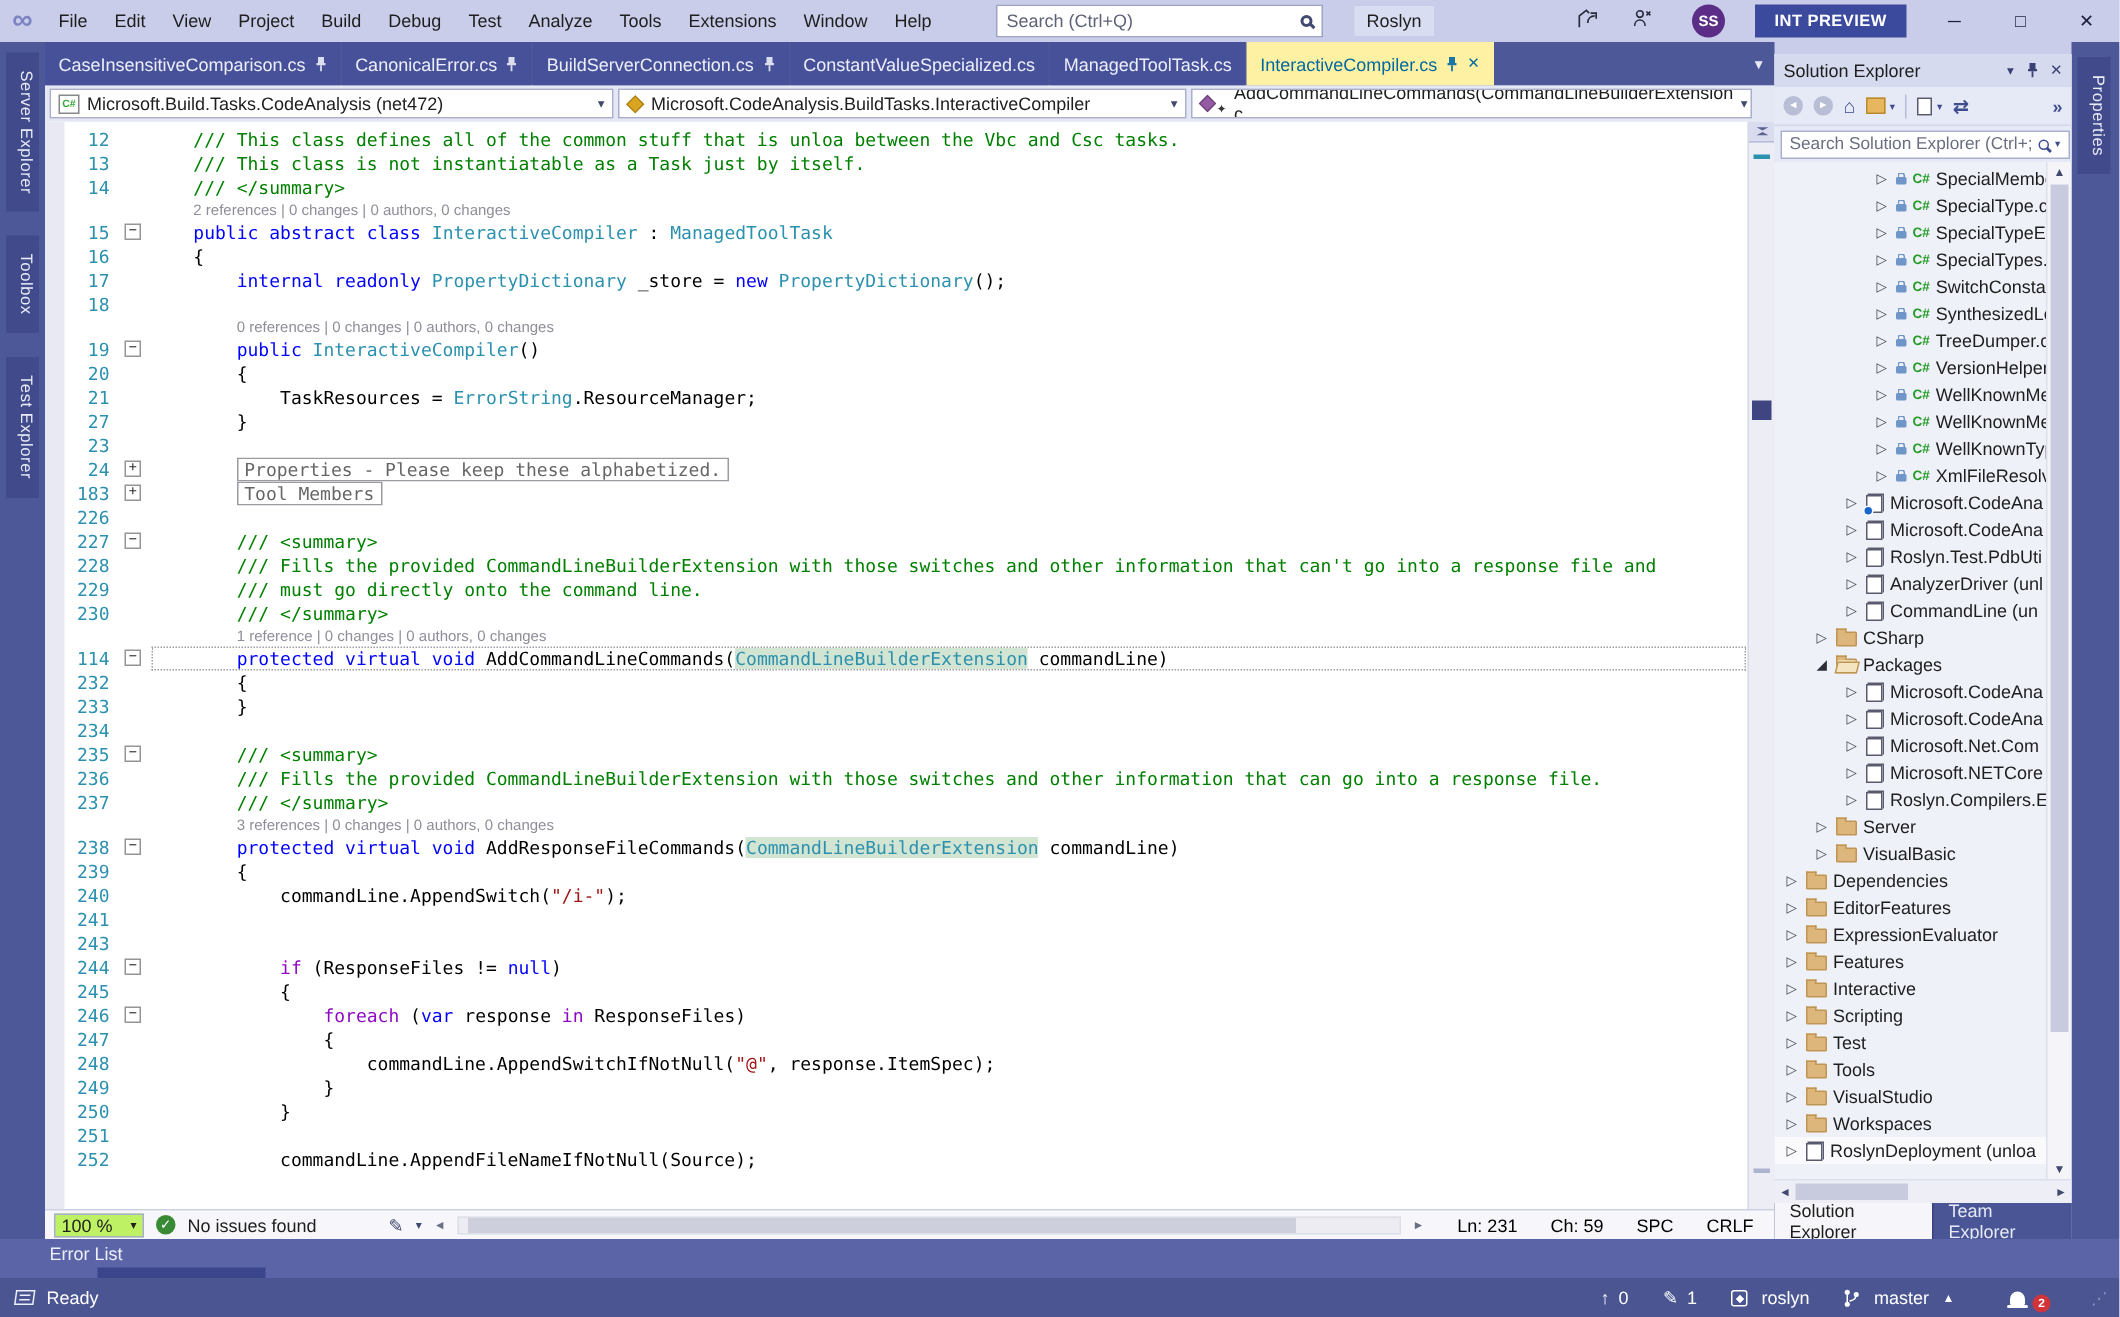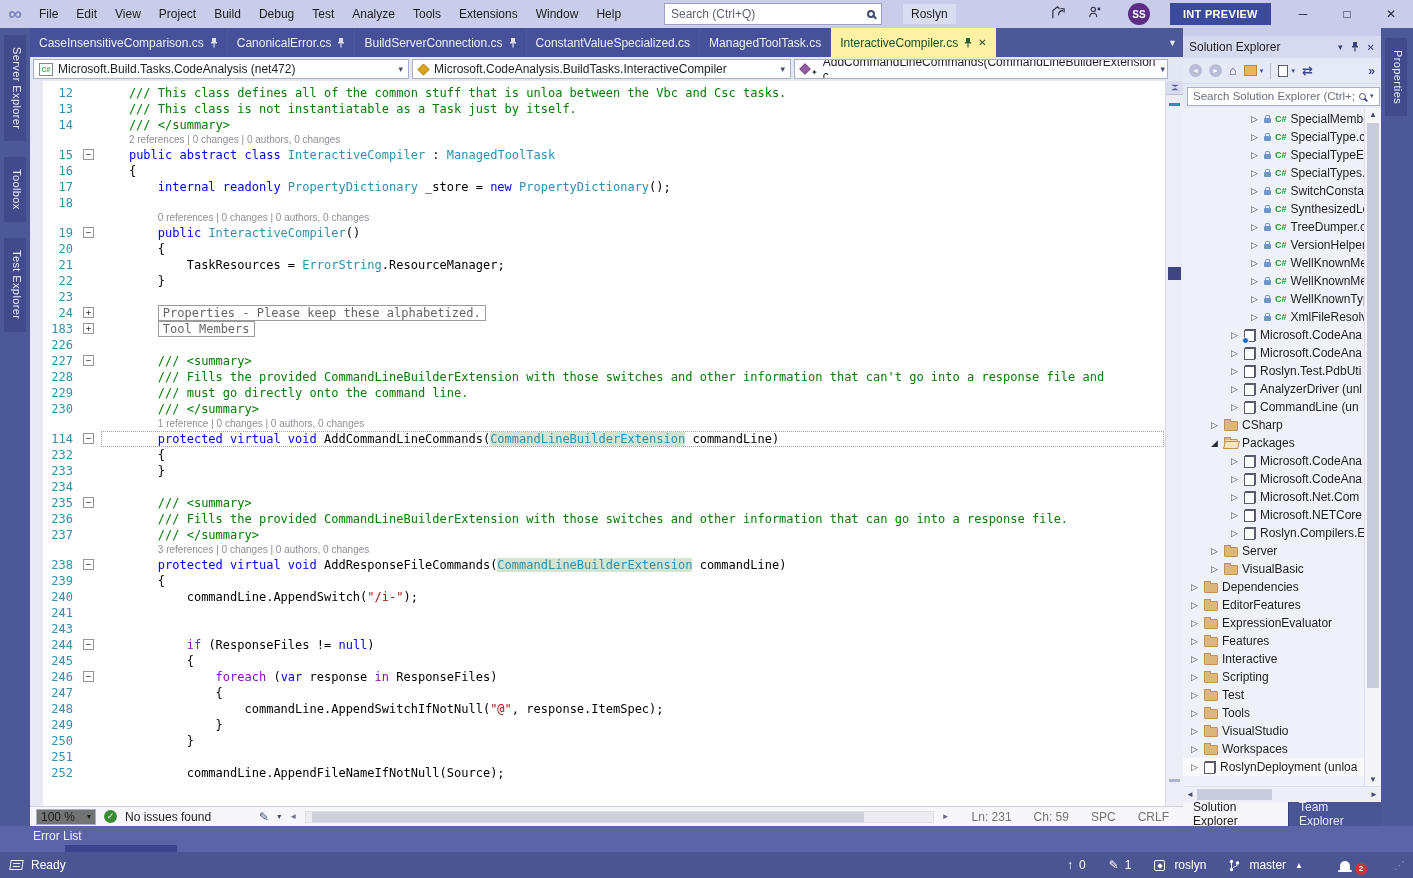--- a/index.html
+++ b/index.html
@@ -27,21 +27,21 @@
   
   .leftstrip { position:absolute; left:0; top:28px; width:30px; height:798px; background:#4D5899; }
   .rightstrip { position:absolute; left:1381px; top:28px; width:32px; height:798px; background:#4D5899; }
   .vtab { writing-mode:vertical-rl; background:#414B8C; color:#E9EBF7; font-size:11px; padding:12px 3px; margin:0 0 16px 4px; width:22px; letter-spacing:.4px; }
   .leftstrip .vtab:first-child { margin-top:7px; }
   .rightstrip .vtab { margin-top:10px; }
 
   
   .tabstrip { position:absolute; left:30px; top:28px; width:1153px; height:29px; background:#4D5899; display:flex; align-items:stretch; }
   .doctab { display:flex; align-items:center; gap:6px; padding:0 9px; margin-right:1px; background:#46519A; color:#ECEEF9; white-space:nowrap; }
-  .doctab.active { background:#FFF1A3; color:#14532d; }
+  .doctab.active { background:#FFF1A3; color:#0369a1; }
   .doctab .pin { display:inline-flex; opacity:.9; }
   .tabddn { position:absolute; right:6px; top:0; height:29px; display:flex; align-items:center; color:#E8EAF6; font-size:9px; }
 
   
   .crumbbar { position:absolute; left:30px; top:57px; width:1153px; height:24px; background:#E4E7F4; display:flex; align-items:center; gap:3px; padding:0 3px; }
   .dd { height:20px; background:#fff; border:1px solid #A9AECC; display:flex; align-items:center; gap:5px; padding:0 5px; overflow:hidden; }
   .dd .chev { margin-left:auto; font-size:9px; color:#41496F; }
   .dd1 { width:376px; } .dd2 { width:379px; } .dd3 { width:374px; }
   .csproj-ico { width:14px; height:13px; background:#fff; border:1px solid #888; color:#37A93C; font-size:7px; font-weight:bold; display:flex; align-items:center; justify-content:center; flex:none; }
   .class-ico { width:11px; height:11px; background:#D9A521; border:1px solid #A87B14; transform:rotate(45deg) scale(.78); flex:none; }
@@ -67,28 +67,28 @@
   .vscroll { position:absolute; right:0; top:0; bottom:0; width:18px; background:#ECEDF5; border-left:1px solid #D8DAE8; }
   .vsplit { position:absolute; left:0; right:0; top:0; height:14px; background:#D9DCEE; border-bottom:1px solid #B8BCD8; }
   .vsplit::before { content:''; position:absolute; left:5px; top:3px; border:4px solid transparent; border-bottom:4px solid #5A6290; transform:scaleY(.55); }
   .vsplit::after { content:''; position:absolute; left:5px; bottom:3px; border:4px solid transparent; border-top:4px solid #5A6290; transform:scaleY(.55); }
   .vthumb { position:absolute; left:2px; right:2px; top:186px; height:13px; background:#3E4580; }
   .vmark1 { position:absolute; left:3px; right:3px; top:22px; height:3px; background:#2B91AF; }
   .vmark2 { position:absolute; left:3px; right:3px; top:698px; height:3px; background:#AEB3CF; }
 
   
   .estatus { position:absolute; left:30px; top:806px; width:1153px; height:20px; background:#F7F7FB; border-top:1px solid #CDD1E4; display:flex; align-items:center; gap:8px; padding:0 6px; }
-  .zoomsel { width:60px; height:16px; border:1px solid #A9AECC; background:#737373; display:flex; align-items:center; padding:0 4px; gap:4px; }
+  .zoomsel { width:60px; height:16px; border:1px solid #A9AECC; background:#bef264; display:flex; align-items:center; padding:0 4px; gap:4px; }
   .zoomsel .chev { margin-left:auto; font-size:8px; }
   .okcircle { width:13px; height:13px; border-radius:50%; background:#388A34; color:#fff; font-size:9px; line-height:13px; text-align:center; flex:none; }
   .penico { color:#41496F; font-size:12px; margin-left:40px; }
   .hsarrow { color:#6A6F85; font-size:8px; }
   .htrack { flex:1; height:12px; background:#ECECF2; border:1px solid #DCDEE8; position:relative; }
   .hthumb { position:absolute; left:1%; top:0; bottom:0; width:88%; background:#CDD0DC; }
-  .posgrp { display:flex; gap:22px; padding:0 8px 0 14px; color:#737373; }
+  .posgrp { display:flex; gap:22px; padding:0 8px 0 14px; color:#000000; }
 
   
   .errbar { position:absolute; left:0; top:826px; width:1413px; height:26px; background:#5A64A6; color:#EDEFF9; }
   .errbar .lbl { position:absolute; left:33px; top:3px; }
   .errbar .stub { position:absolute; left:65px; bottom:0; width:112px; height:7px; background:#3A458C; }
 
   
   .statusbar { position:absolute; left:0; top:852px; width:1413px; height:26px; background:#4A5591; color:#fff; display:flex; align-items:center; padding:0 8px; }
   .ricon { width:13px; height:10px; border:1px solid #EDEFF9; position:relative; margin:0 8px 0 2px; transform:skewX(-8deg); }
   .ricon::before { content:''; position:absolute; left:2px; right:2px; top:2px; height:1px; background:#EDEFF9; box-shadow:0 3px 0 #EDEFF9; }
@@ -345,21 +345,21 @@
           <span class="ln">20</span>
           <span class="foldcol"></span>
           <span class="codecell"><span class="c-p">        {</span></span>
         </div>
         <div class="erow">
           <span class="ln">21</span>
           <span class="foldcol"></span>
           <span class="codecell"><span class="c-p">            TaskResources = </span><span class="c-t">ErrorString</span><span class="c-p">.ResourceManager;</span></span>
         </div>
         <div class="erow">
-          <span class="ln">22</span>
+          <span class="ln">27</span>
           <span class="foldcol"></span>
           <span class="codecell"><span class="c-p">        }</span></span>
         </div>
         <div class="erow">
           <span class="ln">23</span>
           <span class="foldcol"></span>
           <span class="codecell"></span>
         </div>
         <div class="erow">
           <span class="ln">24</span>

